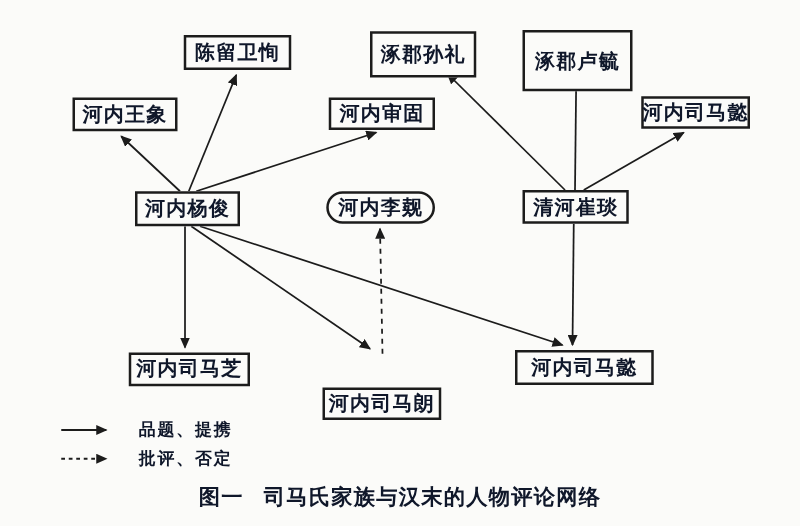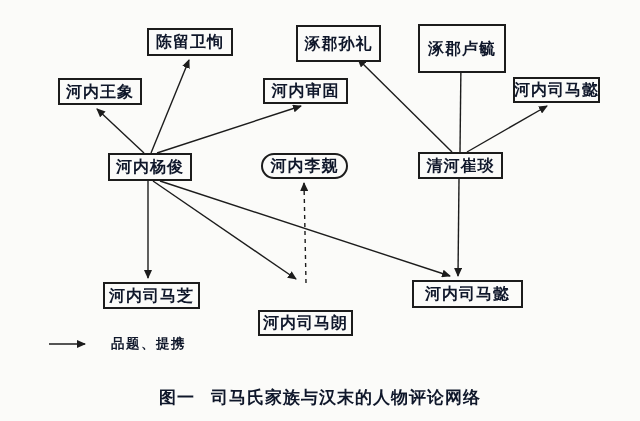--- a/index.html
+++ b/index.html
@@ -92,19 +92,25 @@
       <div class="node" style="left: 412px; top: 280px; width: 111px; height: 28px;">河内司马懿</div>
     </div>
 
   <div id="legend">
     <div class="legend-row">
       <svg viewBox="0 0 46 12" xmlns="http://www.w3.org/2000/svg">
         <line x1="1" y1="6" x2="37" y2="6" marker-end="url(#arrowhead)"></line>
       </svg>
       <span class="legend-label">品题、提携</span>
     </div>
+    <div class="legend-row">
+      <svg viewBox="0 0 46 12" xmlns="http://www.w3.org/2000/svg">
+        <line class="dashed" x1="1" y1="6" x2="37" y2="6" marker-end="url(#arrowhead)"></line>
+      </svg>
+      <span class="legend-label">批评、否定</span>
+    </div>
   </div>
 
   <div id="caption">
     <span class="prefix">图一</span><span>司马氏家族与汉末的人物评论网络</span>
   </div>
 
 </div>
 
 </body></html>

